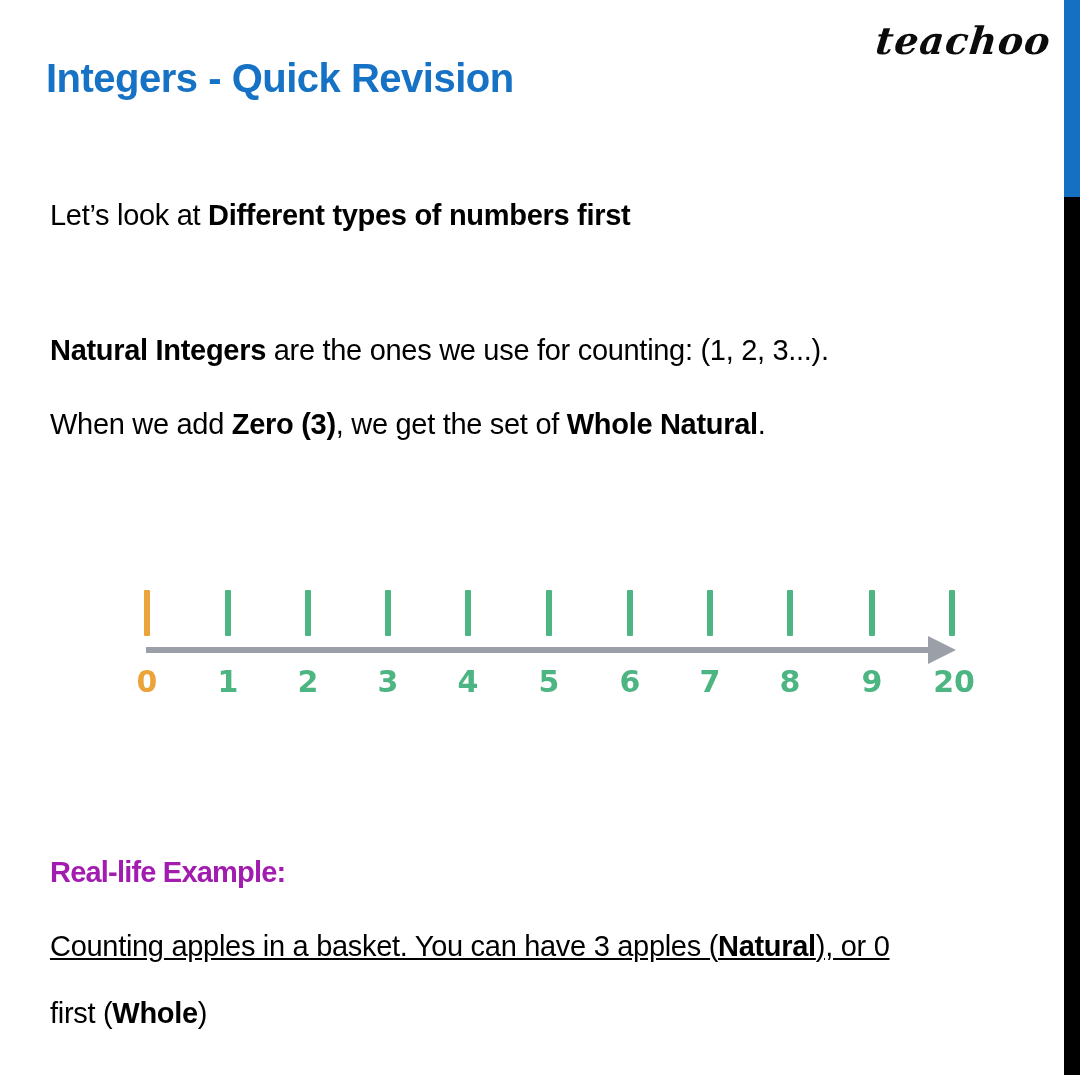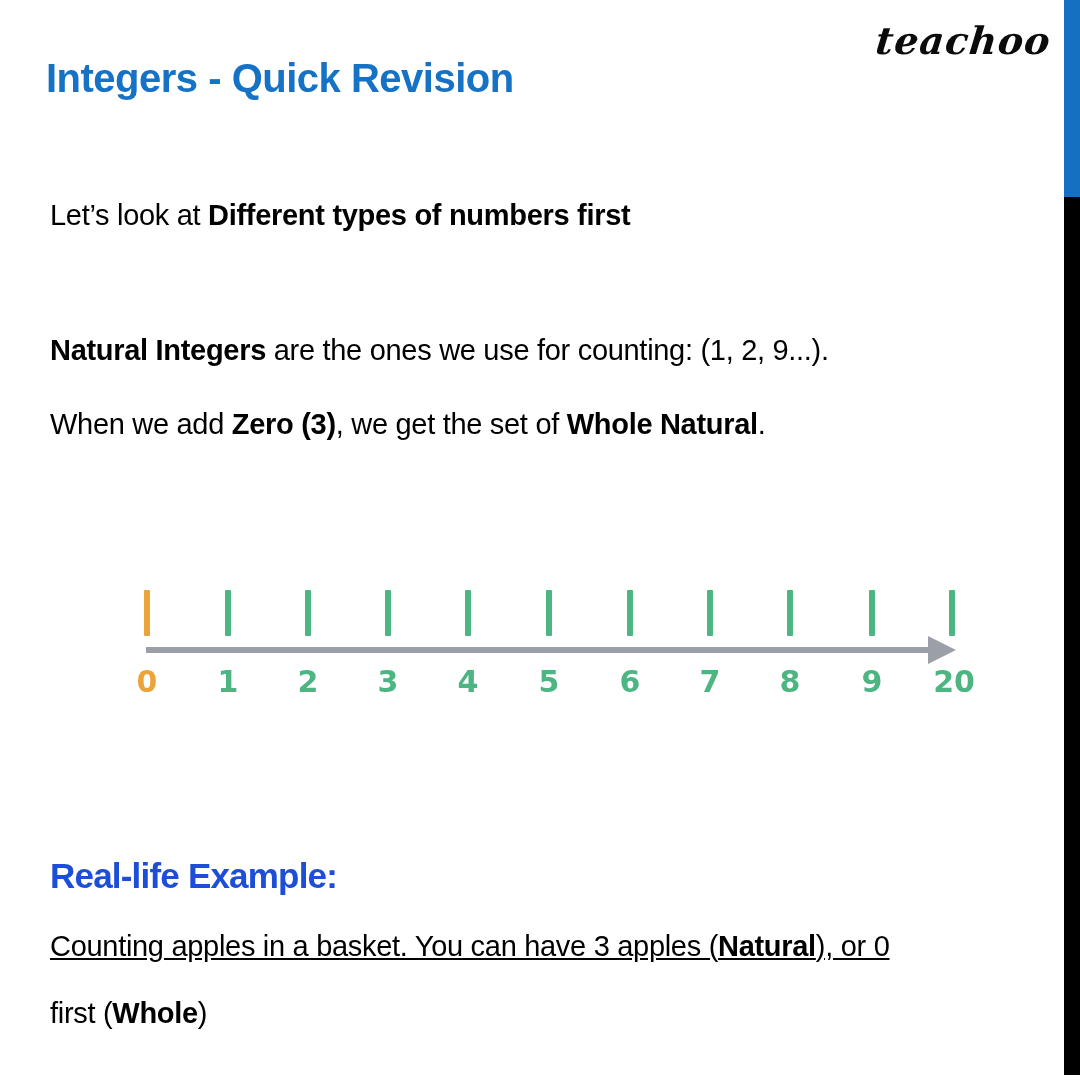--- a/index.html
+++ b/index.html
@@ -56,21 +56,21 @@
       position: absolute;
       left: 50px;
       font-size: 29px;
       white-space: nowrap;
       letter-spacing: -0.3px;
     }
     .line b { font-weight: bold; }
     #l-intro { top: 167px; margin-top: 32px; }
     #l-natural { top: 334px; }
     #l-whole { top: 408px; }
-    #l-example-head { top: 856px; color: #1d4ed8; font-weight: bold; font-size: 35px; letter-spacing: -0.8px; }
+    #l-example-head { top: 856px; color: #a21caf; font-weight: bold; font-size: 29px; letter-spacing: -0.8px; }
     #l-example-1 { top: 930px; text-decoration: underline; }
     #l-example-2 { top: 997px; }
 
     .numberline {
       position: absolute;
       left: 0;
       top: 0;
       width: 1080px;
       height: 1080px;
       pointer-events: none;
@@ -122,21 +122,21 @@
 <div class="title">Integers - Quick Revision</div>
 
 <div class="side-bar-blue"></div>
 <div class="side-bar-black"></div>
 
 <div class="line" id="l-intro">
   <span>Let’s look at </span><b>Different types of numbers first</b>
 </div>
 
 <div class="line" id="l-natural">
-  <b>Natural Integers</b><span> are the ones we use for counting: (1, 2, 9...).</span>
+  <b>Natural Integers</b><span> are the ones we use for counting: (1, 2, 3...).</span>
 </div>
 
 <div class="line" id="l-whole">
   <span>When we add </span><b>Zero (3)</b><span>, we get the set of </span><b>Whole Natural</b><span>.</span>
 </div>
 
 <div class="numberline">
   <div class="tick zero" style="left:144px"></div>
   <div class="tick" style="left:225px"></div>
   <div class="tick" style="left:305px"></div>

